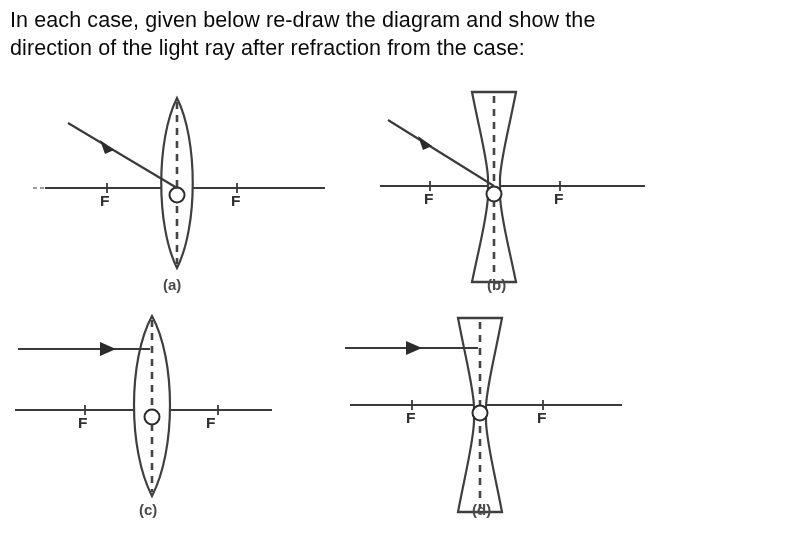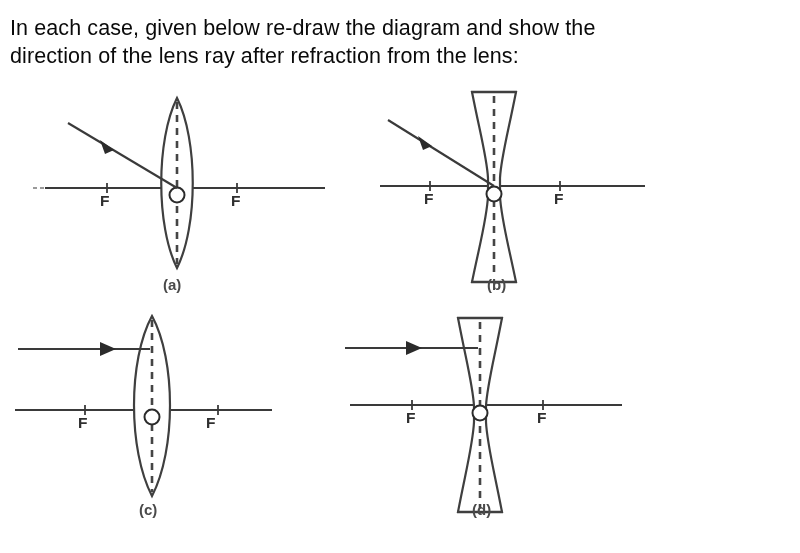--- a/index.html
+++ b/index.html
@@ -25,21 +25,20 @@
   .question-text {
     position: absolute;
     left: 10px;
     top: 6px;
     width: 780px;
     font-size: 21.5px;
     line-height: 28px;
     color: #0a0a0a;
     font-family: "Liberation Sans", sans-serif;
     letter-spacing: 0.1px;
-    margin-top: 8px;
   }
   .figure-area {
     position: absolute;
     left: 0;
     top: 78px;
     width: 800px;
     height: 475px;
   }
   .fig-svg {
     position: absolute;
@@ -62,21 +61,21 @@
     fill: #2f2f2f;
   }
 </style>
 </head>
 <body>
 
 <div id="page">
 
   <div class="question-text">
     <div>In each case, given below re-draw the diagram and show the</div>
-    <div>direction of the lens ray after refraction from the lens:</div>
+    <div>direction of the light ray after refraction from the case:</div>
   </div>
 
   <div class="figure-area">
     <svg class="fig-svg" viewBox="0 0 800 475" xmlns="http://www.w3.org/2000/svg">
 
       <defs>
         <marker id="arrowRight" markerWidth="12" markerHeight="12" refX="6" refY="4" orient="auto" markerUnits="userSpaceOnUse">
           <path d="M0,0 L10,4 L0,8 z" fill="#2b2b2b"></path>
         </marker>
       </defs>

